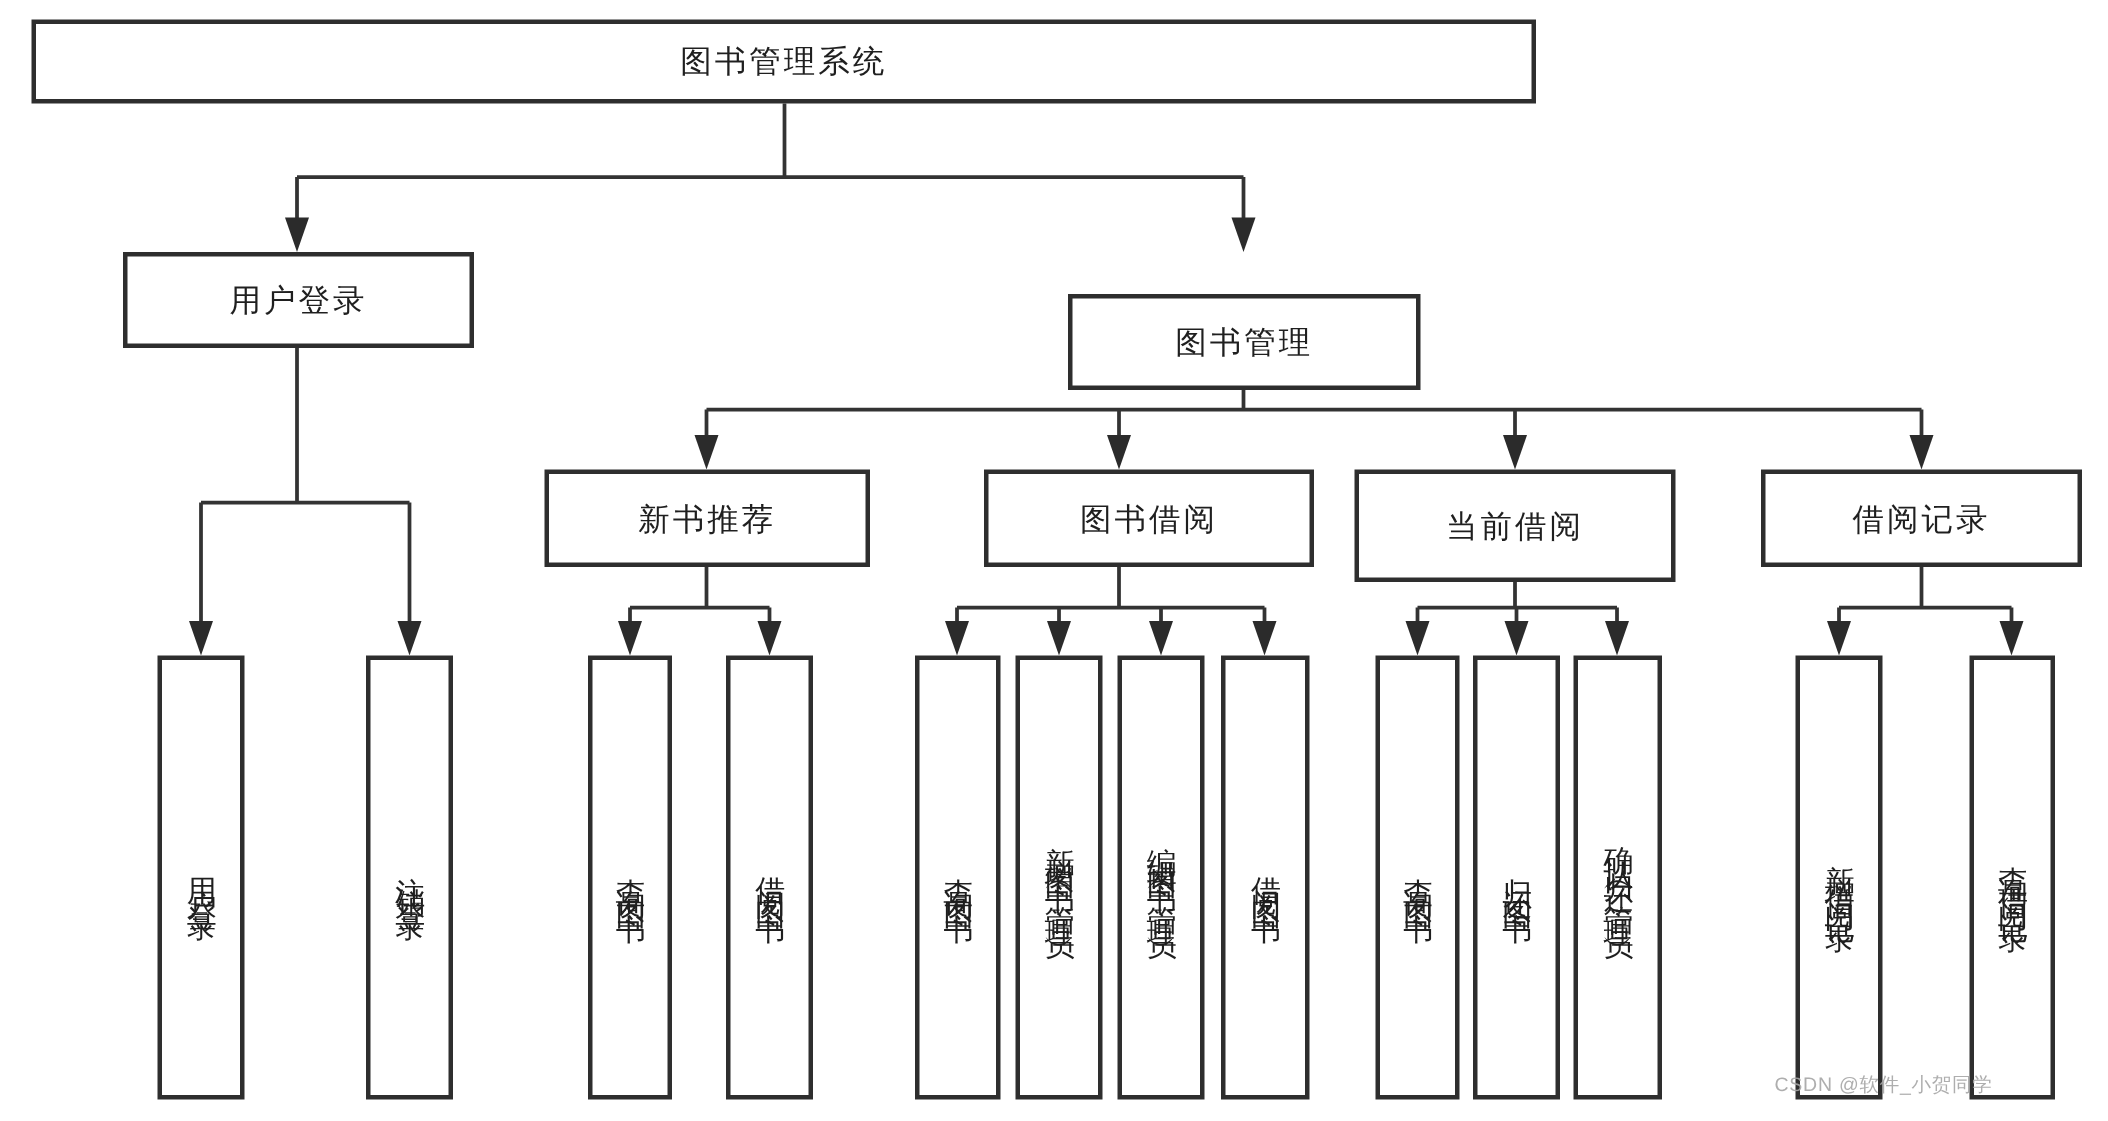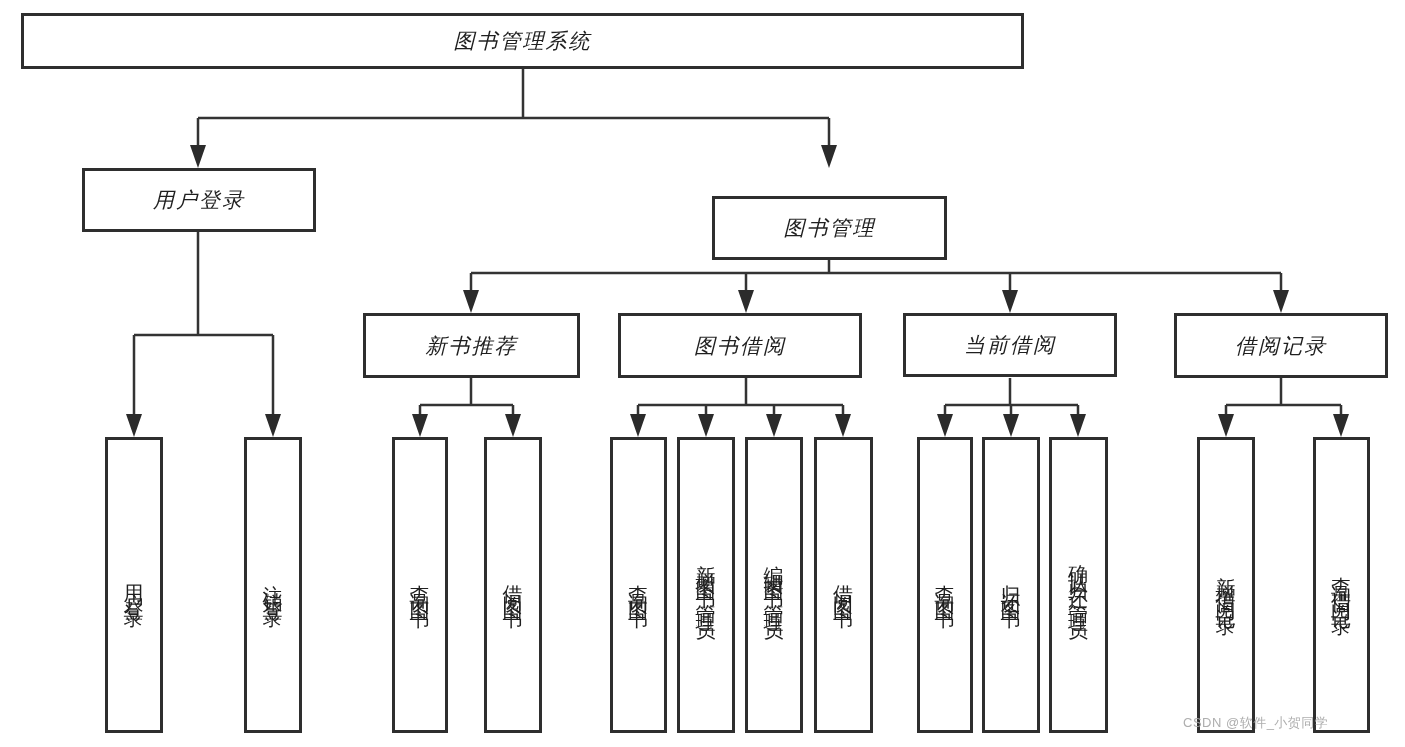--- a/index.html
+++ b/index.html
@@ -26,28 +26,27 @@
     box-sizing: border-box;
     border: 3px solid #2e2e2e;
     background: #ffffff;
     display: flex;
     align-items: center;
     justify-content: center;
     font-size: 21px;
     letter-spacing: 2px;
     color: #1f1f1f;
     z-index: 2;
-    font-style: italic;
   }
   .root  { left: 21px;   top: 13px;  width: 1003px; height: 56px; }
   .l2a   { left: 82px;   top: 168px; width: 234px;  height: 64px; }
   .l2b   { left: 712px;  top: 168px; width: 235px;  height: 64px; margin-top: 28px; }
   .l3a   { left: 363px;  top: 313px; width: 217px;  height: 65px; }
-  .l3b   { left: 618px;  top: 313px; width: 244px;  height: 65px; }
-  .l3c   { left: 903px;  top: 313px; width: 214px;  height: 64px; align-items: center; }
+  .l3b   { left: 656px;  top: 313px; width: 220px;  height: 65px; }
+  .l3c   { left: 903px;  top: 313px; width: 214px;  height: 75px; align-items: center; }
   .l3d   { left: 1174px; top: 313px; width: 214px;  height: 65px; }
   .leaf {
     position: absolute;
     top: 437px;
     height: 296px;
     width: 58px;
     box-sizing: border-box;
     border: 3px solid #2e2e2e;
     background: #ffffff;
     display: flex;

